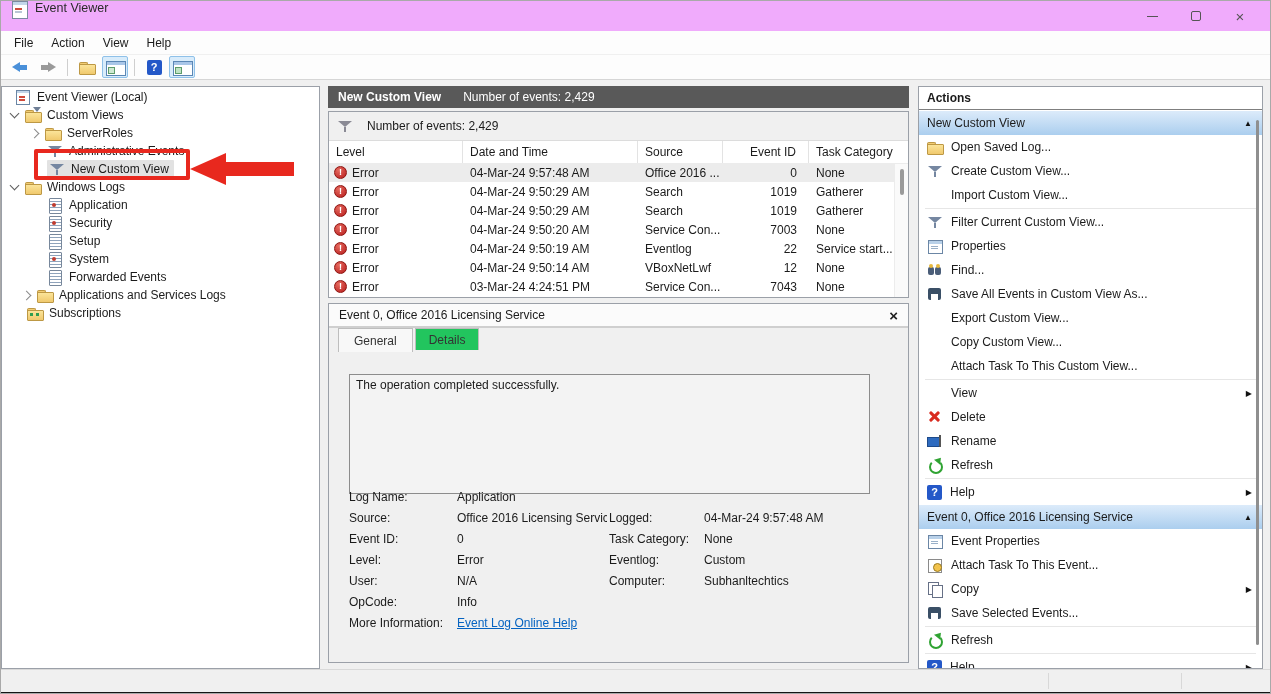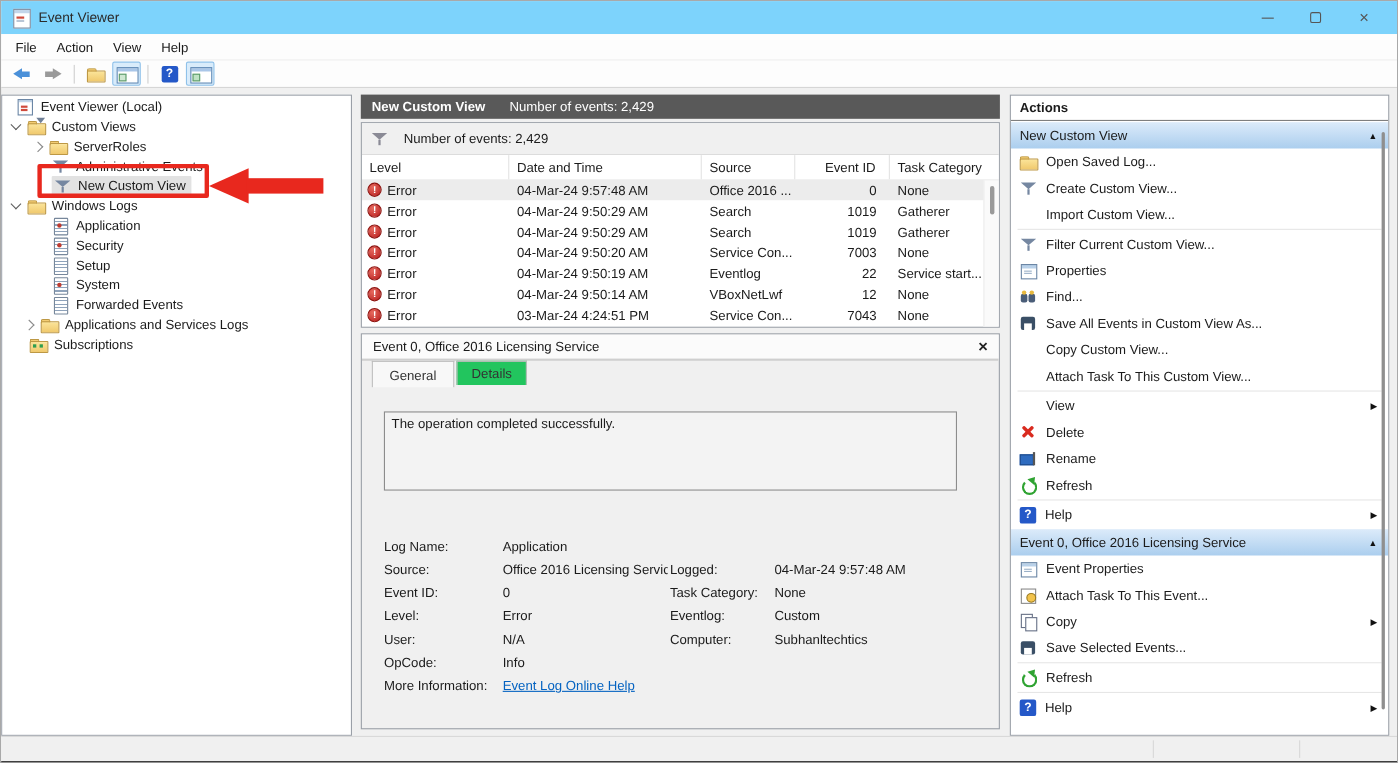--- a/index.html
+++ b/index.html
@@ -2,22 +2,22 @@
 <html><head>
 <meta charset="utf-8">
 <style>
   *{box-sizing:border-box;margin:0;padding:0}
   html,body{background:#444}
   .win{position:relative;width:1271px;height:694px;background:#f0f0f0;
        font-family:"Liberation Sans","DejaVu Sans",sans-serif;font-size:12px;color:#1b1b1b;
        border:1px solid #a9a9a9;overflow:hidden}
 
   
-  .titlebar{position:absolute;left:0;top:0;right:0;height:30px;background:#7dd3fc;
-            display:flex;align-items:center;padding-left:10px}
+  .titlebar{position:absolute;left:0;top:0;right:0;height:30px;background:#f0abfc;
+            display:flex;align-items:flex-start;padding-left:10px}
   .titlebar .t{margin-left:8px;color:#2b2b2b;font-size:12.5px}
   .wbtns{position:absolute;right:8px;top:0;height:30px;display:flex;align-items:center}
   .wbtn{width:44px;height:30px;display:flex;align-items:center;justify-content:center;color:#555}
   .g-min{width:11px;height:1px;background:#555}
   .g-max{width:10px;height:10px;border:1px solid #555;border-radius:2px}
   .g-close{font-size:15px;line-height:15px;color:#555}
 
   
   .menubar{position:absolute;left:0;top:30px;right:0;height:23px;background:#fdfdfd;
            display:flex;align-items:center;padding-left:4px}
@@ -102,21 +102,21 @@
   .errdot::after{content:"!";font-size:9px;font-weight:700;line-height:1}
   .esb{position:absolute;right:0;top:52px;bottom:0;width:14px;background:#fafafa;border-left:1px solid #ececec}
   .esb::after{content:"";position:absolute;left:5px;top:5px;width:4px;height:26px;background:#9a9a9a;border-radius:2px}
 
   .det-box{position:absolute;left:327px;top:302px;width:581px;height:360px;background:#f0f0f0;border:1px solid #9ba0a8;overflow:hidden}
   .det-title{height:24px;display:flex;align-items:center;padding:0 10px;background:#fbfbfb;border-bottom:2px solid #cfcfcf}
   .det-title .x{margin-left:auto;font-weight:700;font-size:15px;color:#222}
   .det-tabs{height:27px;display:flex;align-items:flex-start;padding-left:9px}
   .tab{padding:4px 13px 3px;border:1px solid #bdbdbd;border-bottom:none;background:#22c55e;position:relative;margin-right:2px;color:#333}
   .tab.active{background:#f8f8f8;padding:5px 15px 4px;z-index:2}
-  .desc{position:absolute;left:20px;top:70px;width:521px;height:72px;background:#f3f3f3;border:1px solid #8c8c8c;padding:3px 6px}
+  .desc{position:absolute;left:20px;top:70px;width:521px;height:120px;background:#f3f3f3;border:1px solid #8c8c8c;padding:3px 6px}
   .fld{position:absolute;white-space:nowrap}
   .fld.val{overflow:hidden}
   .lnk{color:#0563c1;text-decoration:underline}
 
   
   .act{position:absolute;left:917px;top:85px;width:345px;height:583px;background:#fff;border:1px solid #9ba0a8;overflow:hidden}
   .act-title{height:23px;font-weight:700;display:flex;align-items:center;padding:0 8px;border-bottom:1px solid #7f7f7f}
   .sec-h{height:25px;background:linear-gradient(#dcebfa,#abceee);border-top:1px solid #fff;
          display:flex;align-items:center;justify-content:space-between;padding:0 10px 0 8px;color:#1b1b1b}
   .collarr{font-size:8px;color:#111}
@@ -411,20 +411,24 @@
     <div class="arow">
       <span class="ic ic-find"></span>
       <span class="lbl">Find...</span>
     </div>
     <div class="arow">
       <span class="ic ic-save"></span>
       <span class="lbl">Save All Events in Custom View As...</span>
     </div>
     <div class="arow">
       <span class="ic ic-none"></span>
+      <span class="lbl">Export Custom View...</span>
+    </div>
+    <div class="arow">
+      <span class="ic ic-none"></span>
       <span class="lbl">Copy Custom View...</span>
     </div>
     <div class="arow">
       <span class="ic ic-none"></span>
       <span class="lbl">Attach Task To This Custom View...</span>
     </div>
     <div class="asep"></div>
     <div class="arow">
       <span class="ic ic-none"></span>
       <span class="lbl">View</span>

